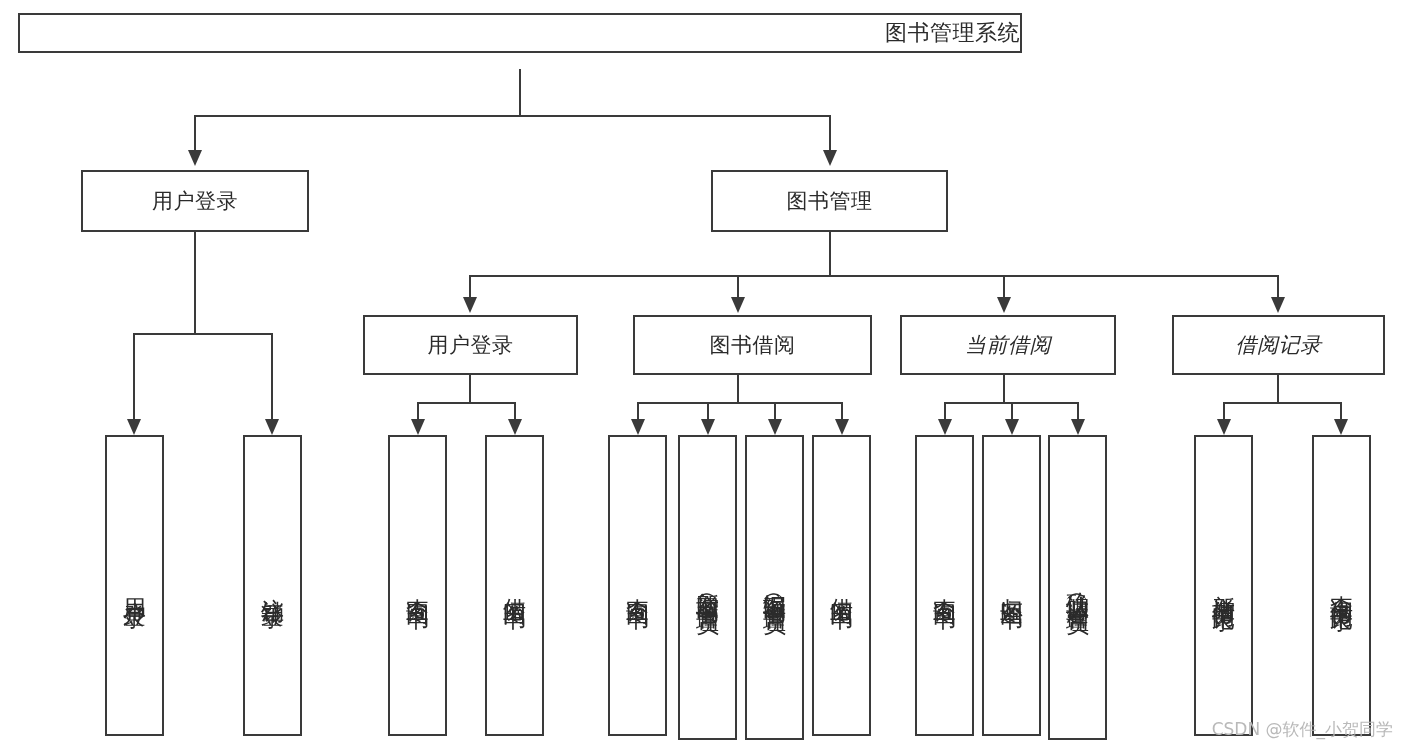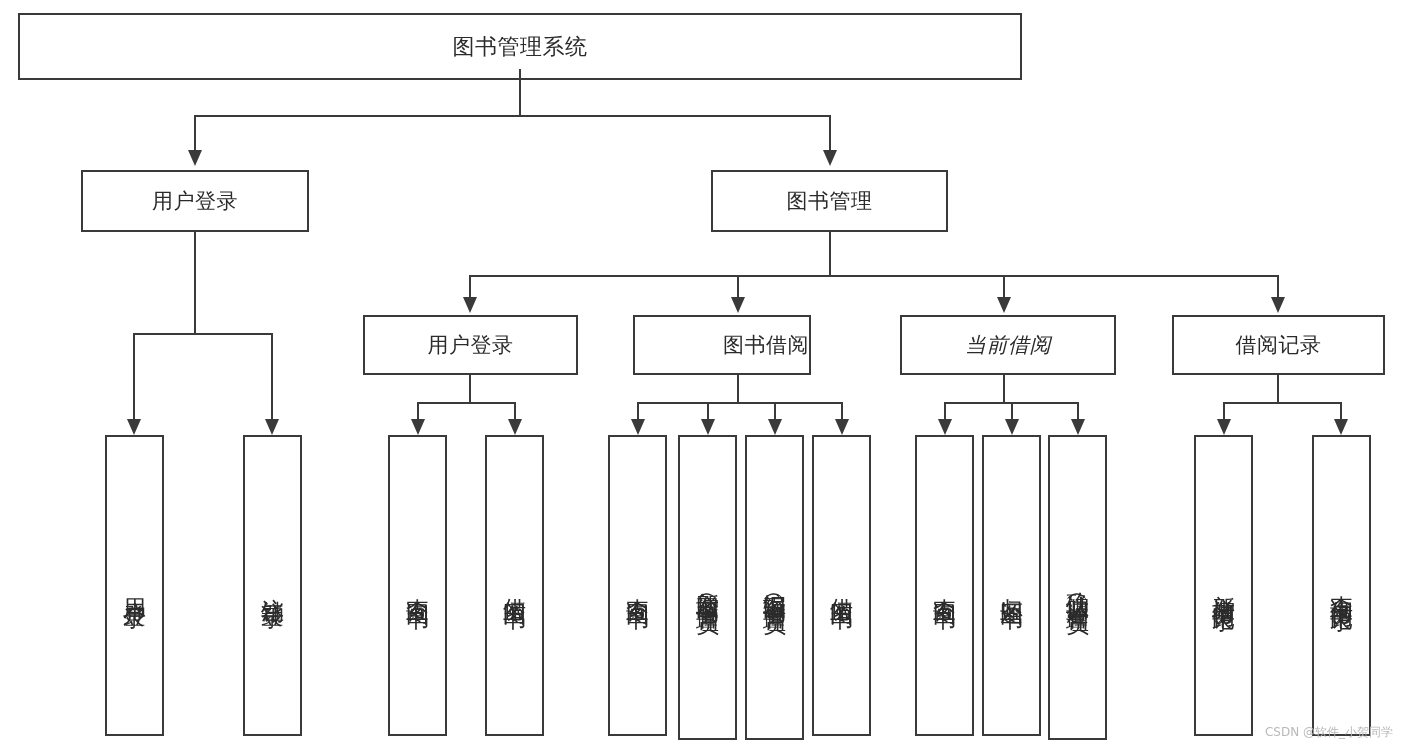--- a/index.html
+++ b/index.html
@@ -71,32 +71,32 @@
     border-left: 7px solid transparent;
     border-right: 7px solid transparent;
     border-top: 16px solid #3a3a3a;
   }
 
   
   #watermark {
     position: absolute;
     right: 12px;
     bottom: 6px;
-    font-size: 12px;
+    font-size: 17px;
     color: #b9b9b9;
     white-space: nowrap;
     user-select: none;
   }
 </style>
 </head>
 <body>
 
 <div id="diagram-root">
 
-  <div class="node horiz root" style="left:18px; top:13px; width:1004px; height:67px;">
+  <div class="node horiz root" style="left:18px; top:13px; width:1004px; height:40px;justify-content:flex-end;">
     <span class="label">图书管理系统</span>
   </div>
 
   <div class="vline" style="left:519px; top:69px; height:47px;"></div>
 
   <div class="hline" style="left:194px; top:115px; width:637px;"></div>
 
   <div class="vline" style="left:194px; top:115px; height:35px;"></div>
   <div class="arrow" style="left:188px; top:150px;"></div>
 
@@ -125,27 +125,27 @@
   <div class="vline" style="left:737px; top:275px; height:22px;"></div>
   <div class="arrow" style="left:731px; top:297px;"></div>
   <div class="vline" style="left:1003px; top:275px; height:22px;"></div>
   <div class="arrow" style="left:997px; top:297px;"></div>
   <div class="vline" style="left:1277px; top:275px; height:22px;"></div>
   <div class="arrow" style="left:1271px; top:297px;"></div>
 
   <div class="node horiz" style="left:363px; top:315px; width:215px; height:60px;">
     <span class="label">用户登录</span>
   </div>
-  <div class="node horiz" style="left:633px; top:315px; width:178px; height:60px;justify-content:flex-end;">
+  <div class="node horiz" style="left:633px; top:315px; width:239px; height:60px;">
     <span class="label">图书借阅</span>
   </div>
   <div class="node horiz" style="left:900px; top:315px; width:216px; height:60px;font-style:italic;">
     <span class="label">当前借阅</span>
   </div>
-  <div class="node horiz" style="left:1172px; top:315px; width:213px; height:60px;">
+  <div class="node horiz" style="left:1172px; top:315px; width:213px; height:60px;font-style:italic;">
     <span class="label">借阅记录</span>
   </div>
 
   <div class="vline" style="left:469px; top:375px; height:28px;"></div>
   <div class="hline" style="left:417px; top:402px; width:98px;"></div>
   <div class="vline" style="left:417px; top:402px; height:17px;"></div>
   <div class="arrow" style="left:411px; top:419px;"></div>
   <div class="vline" style="left:514px; top:402px; height:17px;"></div>
   <div class="arrow" style="left:508px; top:419px;"></div>
 

